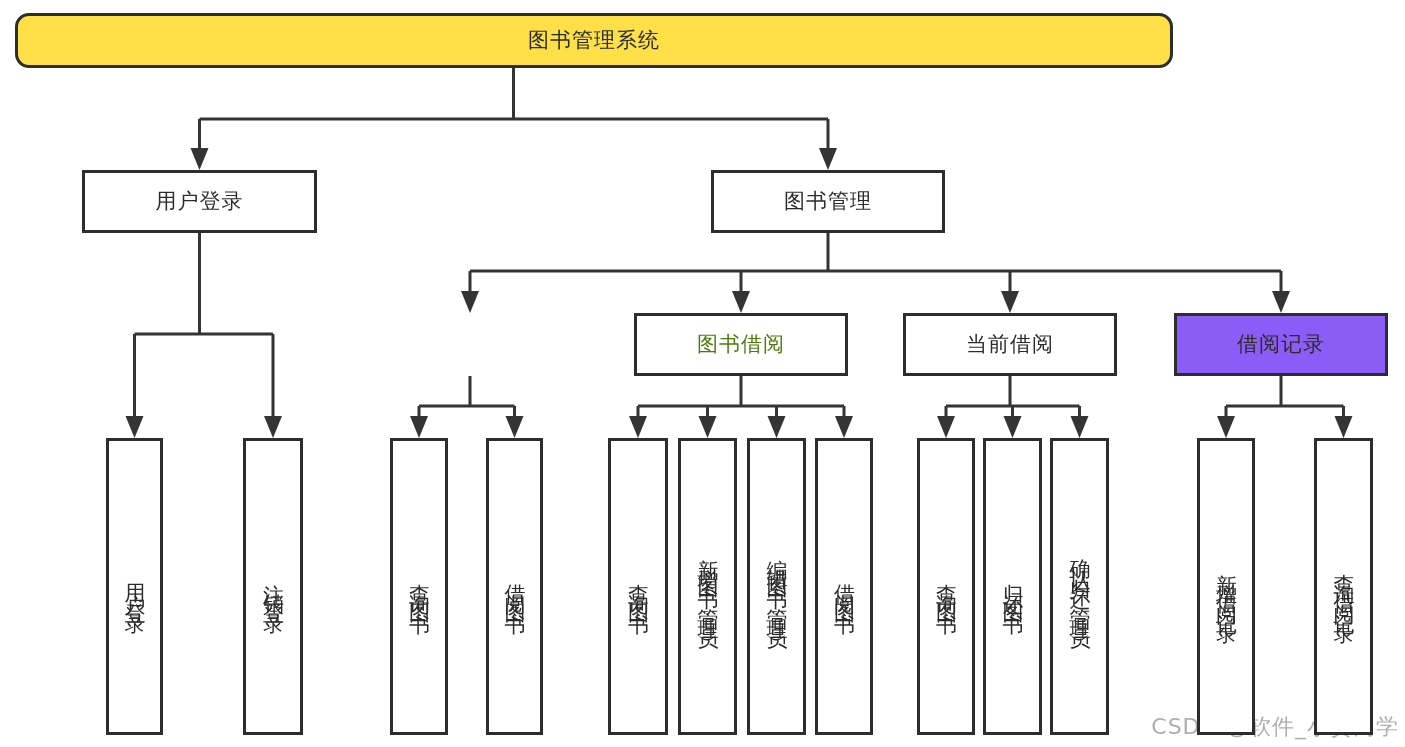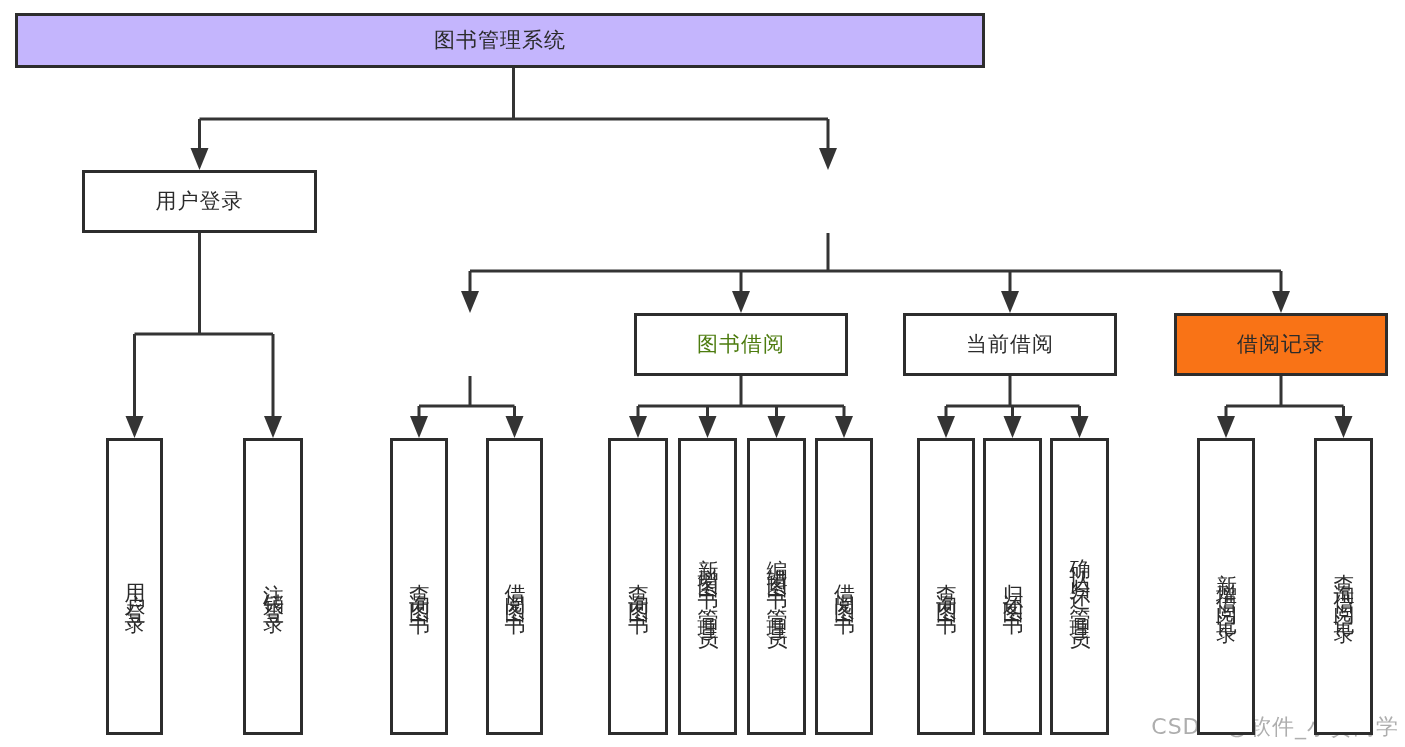--- a/index.html
+++ b/index.html
@@ -62,33 +62,36 @@
       <polygon points="698.5,416 716.5,416 707.5,438" fill="#343434"></polygon>
       <polygon points="767.5,416 785.5,416 776.5,438" fill="#343434"></polygon>
       <polygon points="835,416 853,416 844,438" fill="#343434"></polygon>
       <polygon points="937,416 955,416 946,438" fill="#343434"></polygon>
       <polygon points="1003.5,416 1021.5,416 1012.5,438" fill="#343434"></polygon>
       <polygon points="1070.5,416 1088.5,416 1079.5,438" fill="#343434"></polygon>
       <polygon points="1217,416 1235,416 1226,438" fill="#343434"></polygon>
       <polygon points="1334.5,416 1352.5,416 1343.5,438" fill="#343434"></polygon>
     </svg>
   <div class="watermark" style="color: rgb(174, 174, 174);">CSDN @软件_小贺同学</div>
-<div class="node h" style="left: 15px; top: 13px; width: 970px; height: 55px; border-color: rgb(45, 45, 45); background: #c4b5fd; color: rgb(43, 43, 43);">
+<div class="node h" style="left: 15px; top: 13px; width: 1158px; height: 55px; border-color: rgb(45, 45, 45); background: #fde047; color: rgb(43, 43, 43); border-radius: 14px;">
       <span>图书管理系统</span>
     </div>
     <div class="node h" style="left: 82px; top: 170px; width: 235px; height: 63px; border-color: rgb(45, 45, 45); background: rgb(255, 255, 255); color: rgb(43, 43, 43);">
       <span>用户登录</span>
+    </div>
+    <div class="node h" style="left: 711px; top: 170px; width: 234px; height: 63px; border-color: rgb(45, 45, 45); background: rgb(255, 255, 255); color: rgb(43, 43, 43);">
+      <span>图书管理</span>
     </div>
     <div class="node h" style="left: 634px; top: 313px; width: 214px; height: 63px; border-color: rgb(45, 45, 45); background: rgb(255, 255, 255); color: #4d7c0f;">
       <span>图书借阅</span>
     </div>
     <div class="node h" style="left: 903px; top: 313px; width: 214px; height: 63px; border-color: rgb(45, 45, 45); background: rgb(255, 255, 255); color: rgb(43, 43, 43);">
       <span>当前借阅</span>
     </div>
-    <div class="node h" style="left: 1174px; top: 313px; width: 214px; height: 63px; border-color: rgb(45, 45, 45); background: #f97316; color: rgb(43, 43, 43); font-family: Liberation Serif, serif;">
+    <div class="node h" style="left: 1174px; top: 313px; width: 214px; height: 63px; border-color: rgb(45, 45, 45); background: #8b5cf6; color: rgb(43, 43, 43); font-family: Liberation Serif, serif;">
       <span>借阅记录</span>
     </div>
     <div class="node v" style="left: 106px; top: 438px; width: 57px; height: 297px; border-color: rgb(45, 45, 45); background: rgb(255, 255, 255); color: rgb(43, 43, 43);">
       <span>用户登录</span>
     </div>
     <div class="node v" style="left: 243px; top: 438px; width: 60px; height: 297px; border-color: rgb(45, 45, 45); background: rgb(255, 255, 255); color: rgb(43, 43, 43);">
       <span>注销登录</span>
     </div>
     <div class="node v" style="left: 390px; top: 438px; width: 58px; height: 297px; border-color: rgb(45, 45, 45); background: rgb(255, 255, 255); color: rgb(43, 43, 43);">
       <span>查询图书</span>

